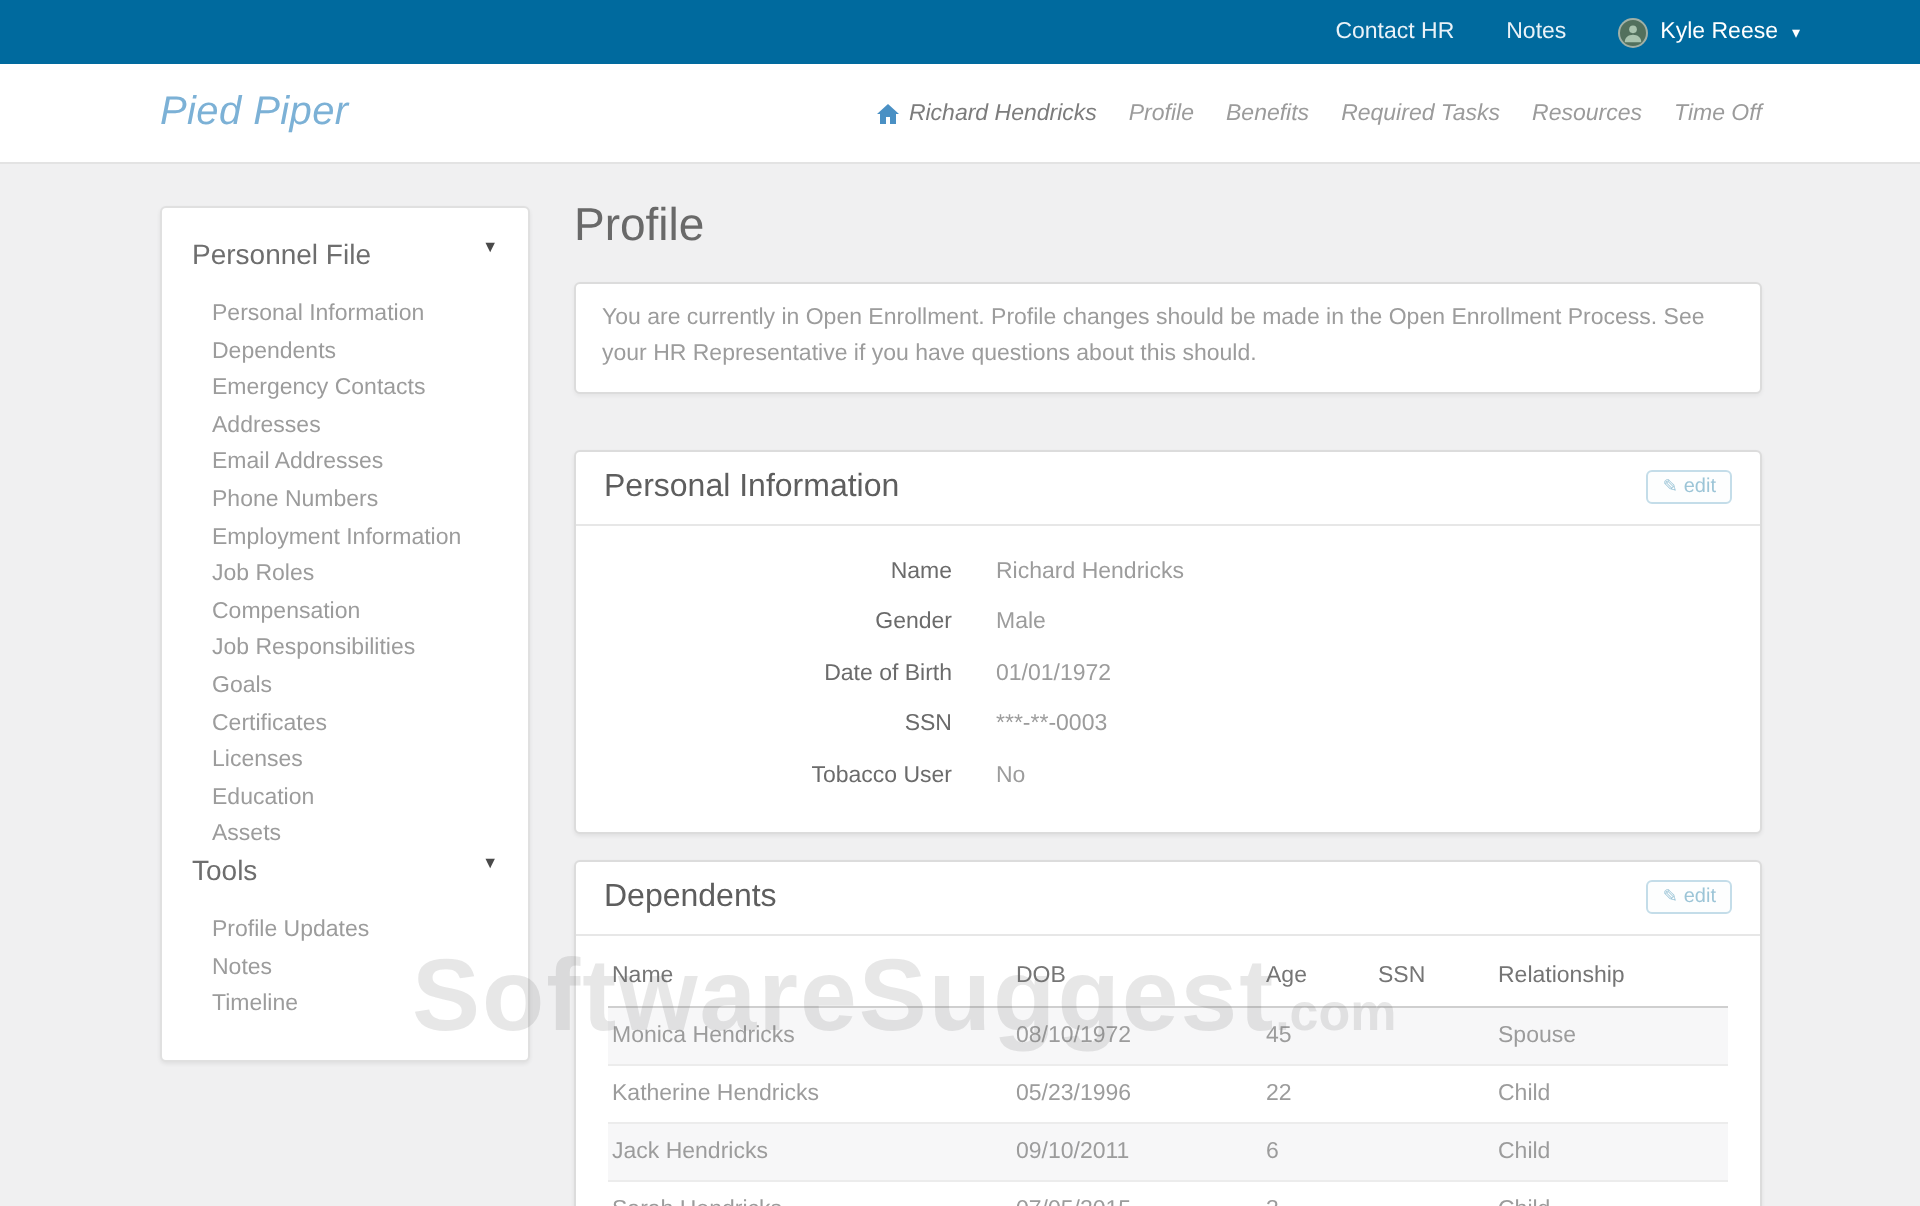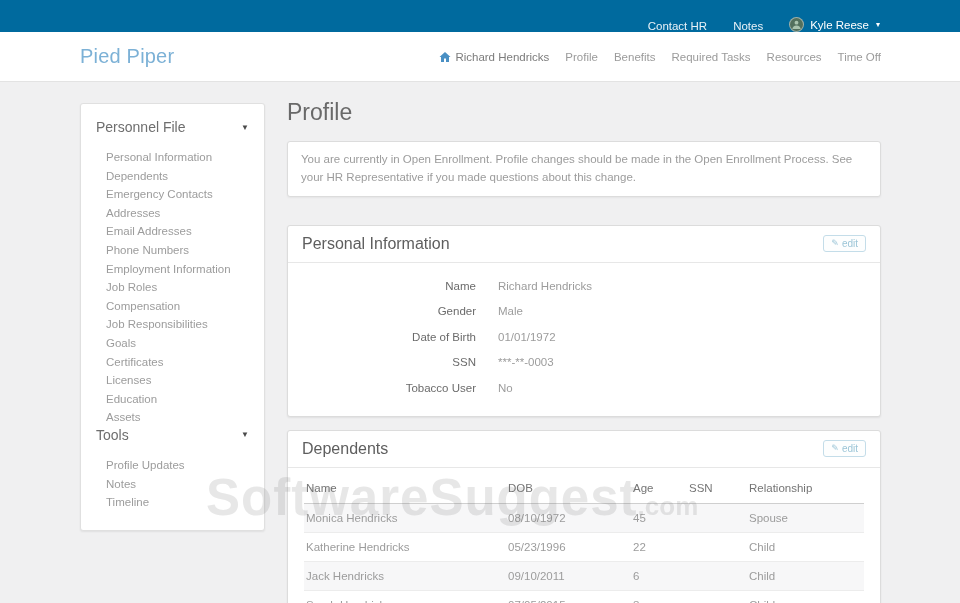--- a/index.html
+++ b/index.html
@@ -8,22 +8,22 @@
     width: 960px; height: 603px;
     position: relative; overflow: hidden;
     background: #f0f0f1;
     font-family: "Liberation Sans", "DejaVu Sans", sans-serif;
     -webkit-font-smoothing: antialiased;
   }
 
   
   .topbar {
     height: 32px; background: #006a9e;
-    display: flex; align-items: flex-end; justify-content: flex-end;
-    padding-right: 80px; gap: 26px;
+    display: flex; align-items: center; justify-content: flex-end;
+    padding-right: 60px; gap: 26px;
   }
   .topbar a {
     color: #e9f2f8; font-size: 11.5px; text-decoration: none; cursor: pointer;
   }
   .user-menu {
     display: flex; align-items: center; gap: 6px;
     color: #ffffff; font-size: 11.5px; cursor: pointer;
   }
   .avatar {
     width: 15px; height: 15px; border-radius: 50%;
@@ -31,20 +31,21 @@
     display: inline-flex; align-items: center; justify-content: center;
     overflow: hidden;
   }
   .topbar-caret { font-size: 8px; color: #ffffff; margin-left: 1px; }
 
   
   .app-header {
     height: 50px; background: #ffffff; border-bottom: 1px solid #e3e3e3;
     display: flex; align-items: center; justify-content: space-between;
     padding: 0 79px 0 80px;
+    font-style: italic;
   }
   .brand { color: #7cb1d6; font-size: 20px; letter-spacing: .2px; cursor: pointer; }
   .main-nav { display: flex; align-items: center; gap: 16px; }
   .nav-item {
     font-size: 11.5px; color: #9b9b9b; text-decoration: none; cursor: pointer;
     display: inline-flex; align-items: center; gap: 4px;
   }
   .nav-item.active { color: #7c7c7c; }
   .home-icon svg { display: block; }
 
@@ -56,21 +57,21 @@
 
   
   .sidebar {
     width: 185px; flex: 0 0 185px;
     background: #ffffff; border: 1px solid #e0e0e0; border-radius: 3px;
     box-shadow: 0 1px 2px rgba(0,0,0,.07);
     padding: 15px 15px 18px;
   }
   .side-section + .side-section { }
   .side-title {
-    display: flex; justify-content: space-between; align-items: center;
+    display: flex; justify-content: space-between; 
     font-size: 14px; color: #6e6e6e; cursor: pointer;
   }
   .side-caret { font-size: 8px; color: #4a4a4a; }
   .side-items { list-style: none; margin: 13px 0 0; padding: 0 0 0 10px; }
   .side-items li {
     font-size: 11.5px; color: #9c9c9c; line-height: 18.6px; cursor: pointer;
   }
 
   
   .main-col { flex: 1 1 auto; min-width: 0; }
@@ -203,21 +204,21 @@
         <li>Profile Updates</li>
         <li>Notes</li>
         <li>Timeline</li>
       </ul>
     </div>
   </aside>
 
   <main class="main-col">
     <h1 class="page-title">Profile</h1>
 
-    <div class="alert">You are currently in Open Enrollment. Profile changes should be made in the Open Enrollment Process. See your HR Representative if you made questions about this change.</div>
+    <div class="alert">You are currently in Open Enrollment. Profile changes should be made in the Open Enrollment Process. See your HR Representative if you have questions about this should.</div>
 
     <section class="card">
       <div class="card-header">
         <span class="card-title">Personal Information</span>
         <button class="edit-btn">
           <span class="pencil-icon">✎</span>
           <span>edit</span>
         </button>
       </div>
       <div class="fields">

